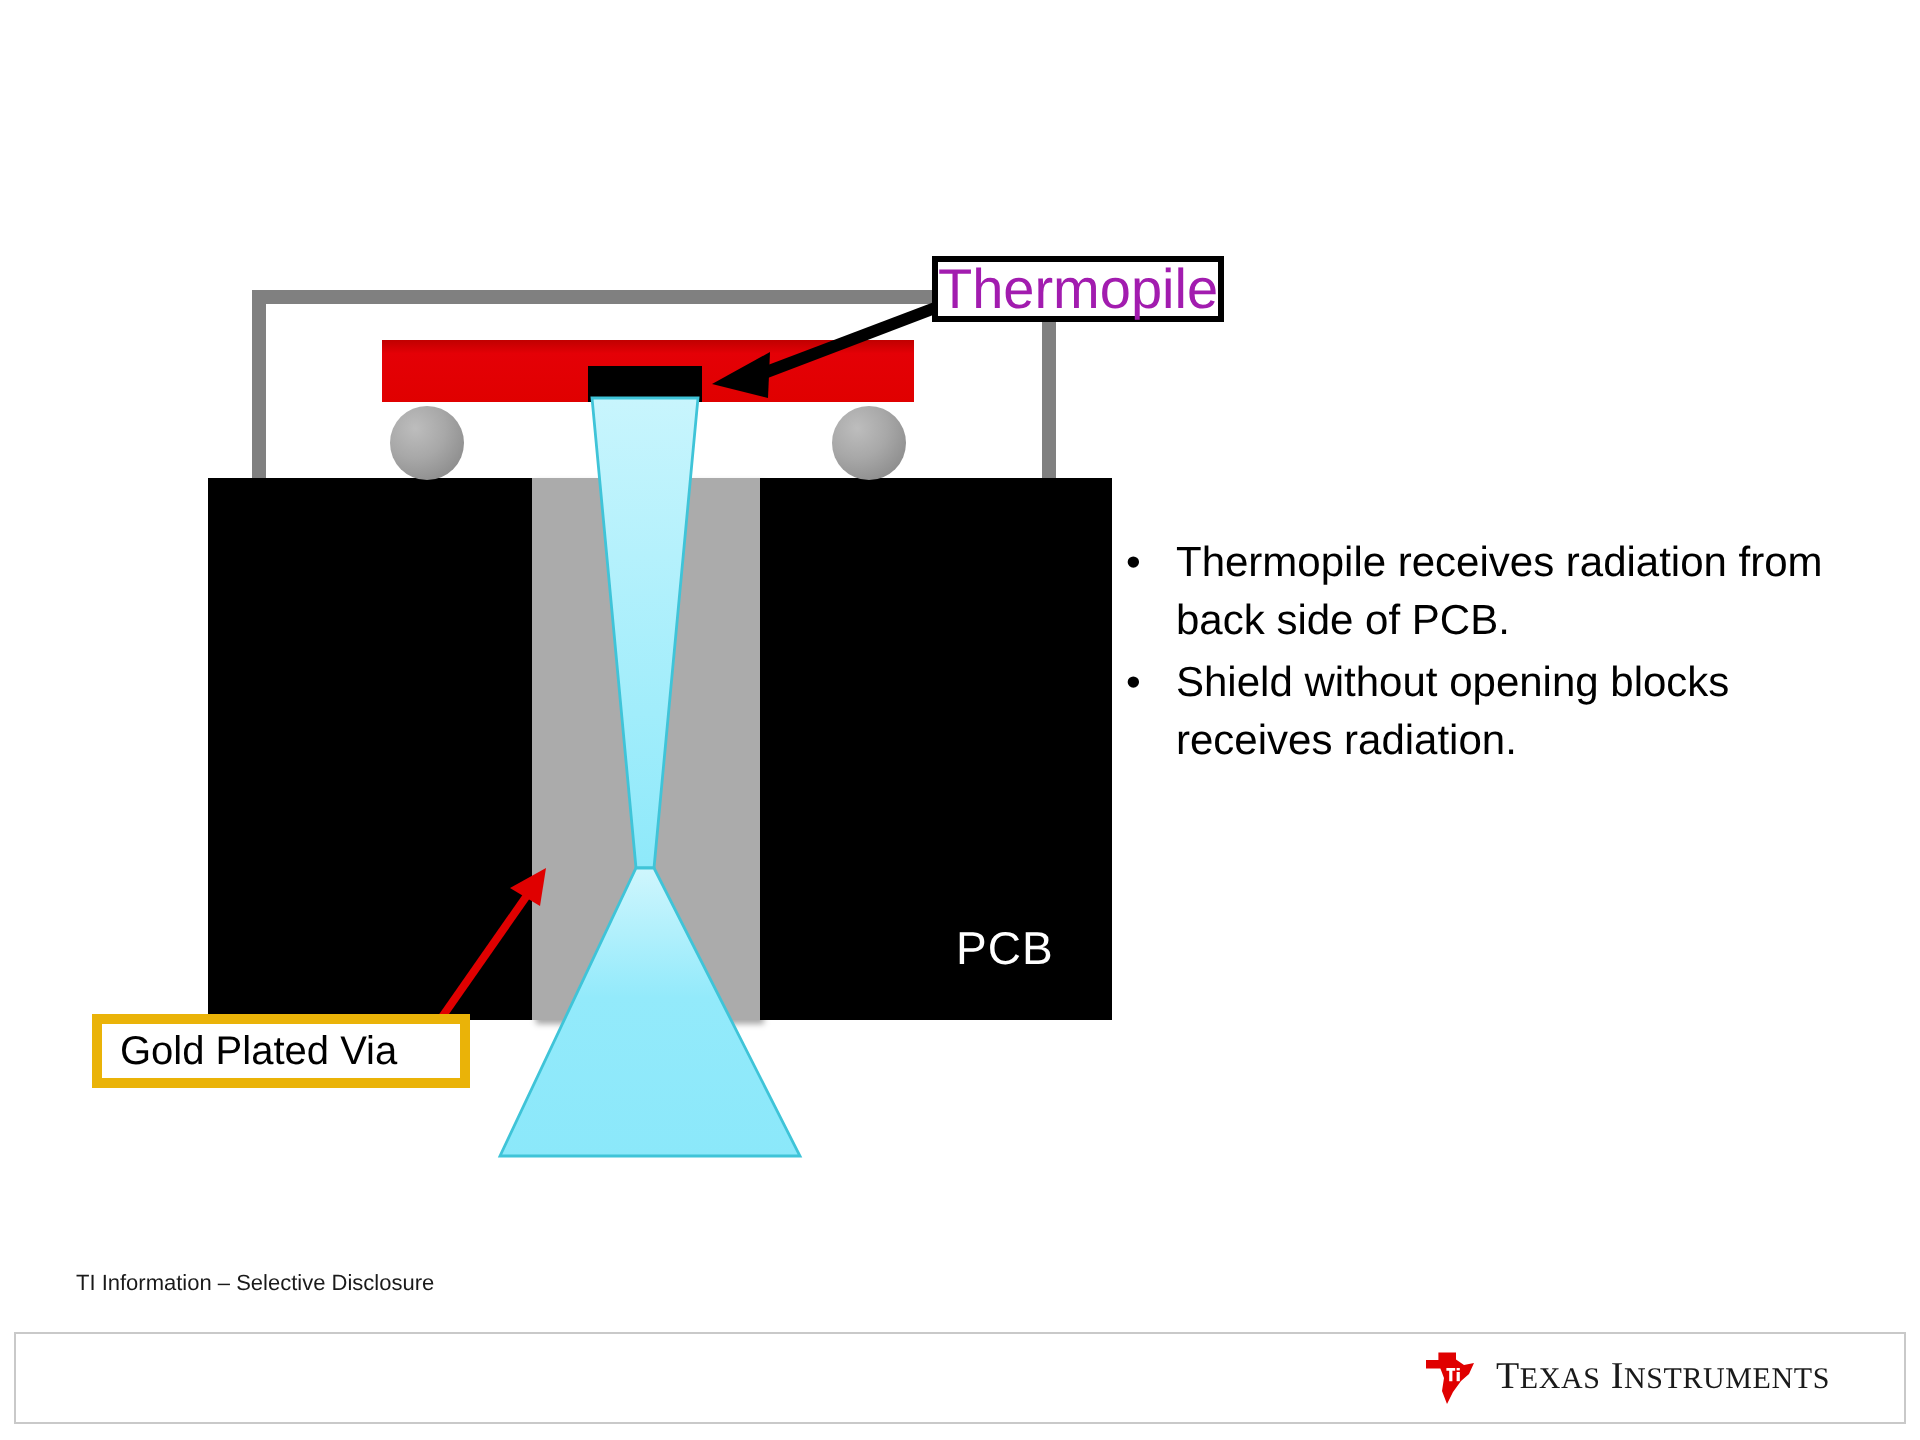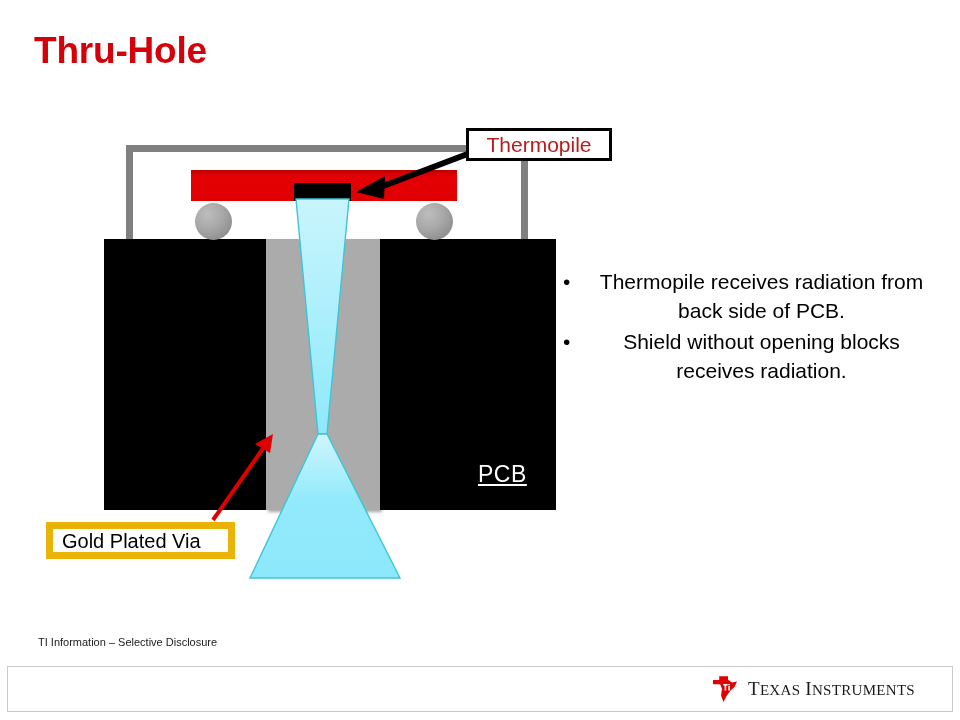--- a/index.html
+++ b/index.html
@@ -90,21 +90,20 @@
     height: 271px;
     background: #000000;
   }
   #pcb-label {
     position: absolute;
     left: 478px;
     top: 461px;
     color: #ffffff;
     font-size: 23px;
     letter-spacing: 0.5px;
-    text-decoration: underline;
   }
 
   
   #via-column {
     position: absolute;
     left: 266px;
     top: 239px;
     width: 114px;
     height: 271px;
     background: #ababab;
@@ -129,33 +128,33 @@
     width: 146px;
     height: 33px;
     border: 3px solid #000000;
     background: #ffffff;
     box-sizing: border-box;
     display: flex;
     align-items: center;
     justify-content: center;
   }
   #callout-thermopile .callout-text {
-    font-size: 21px;
-    color: #b91c1c;
+    font-size: 28px;
+    color: #a21caf;
     line-height: 1;
   }
 
   
   #callout-via {
     position: absolute;
     left: 46px;
-    top: 522px;
+    top: 507px;
     width: 189px;
     height: 37px;
-    border: 7px solid #eab308;
+    border: 5px solid #eab308;
     background: #ffffff;
     box-sizing: border-box;
     display: flex;
     align-items: center;
     padding-left: 9px;
   }
   #callout-via .callout-text {
     font-size: 20px;
     color: #000000;
     line-height: 1;
@@ -179,21 +178,20 @@
     font-size: 21px;
     line-height: 29px;
     color: #000000;
     text-align: left;
   }
   .bullet-text {
     flex: 1 1 auto;
     font-size: 21px;
     line-height: 29px;
     color: #000000;
-    text-align: center;
   }
 
   
   #footer-note {
     position: absolute;
     left: 38px;
     top: 636px;
     font-size: 11px;
     color: #1a1a1a;
     white-space: nowrap;
@@ -231,21 +229,20 @@
   }
   #ti-logo .ti-wordmark .small {
     font-size: 15px;
   }
 </style>
 </head>
 <body>
 
 <div id="slide">
 
-  <div id="slide-title">Thru-Hole</div>
 
   <div id="diagram">
 
     <div class="shield-bar" id="shield-top"></div>
     <div class="shield-bar" id="shield-left"></div>
     <div class="shield-bar" id="shield-right"></div>
 
     <div id="pcb-slab"></div>
 
     <div id="via-column"></div>

